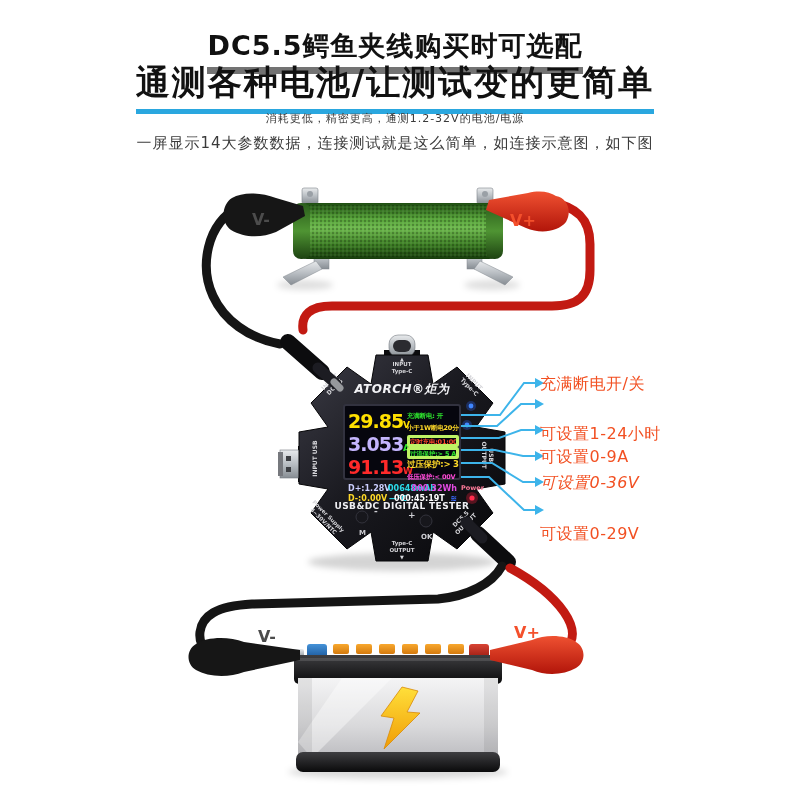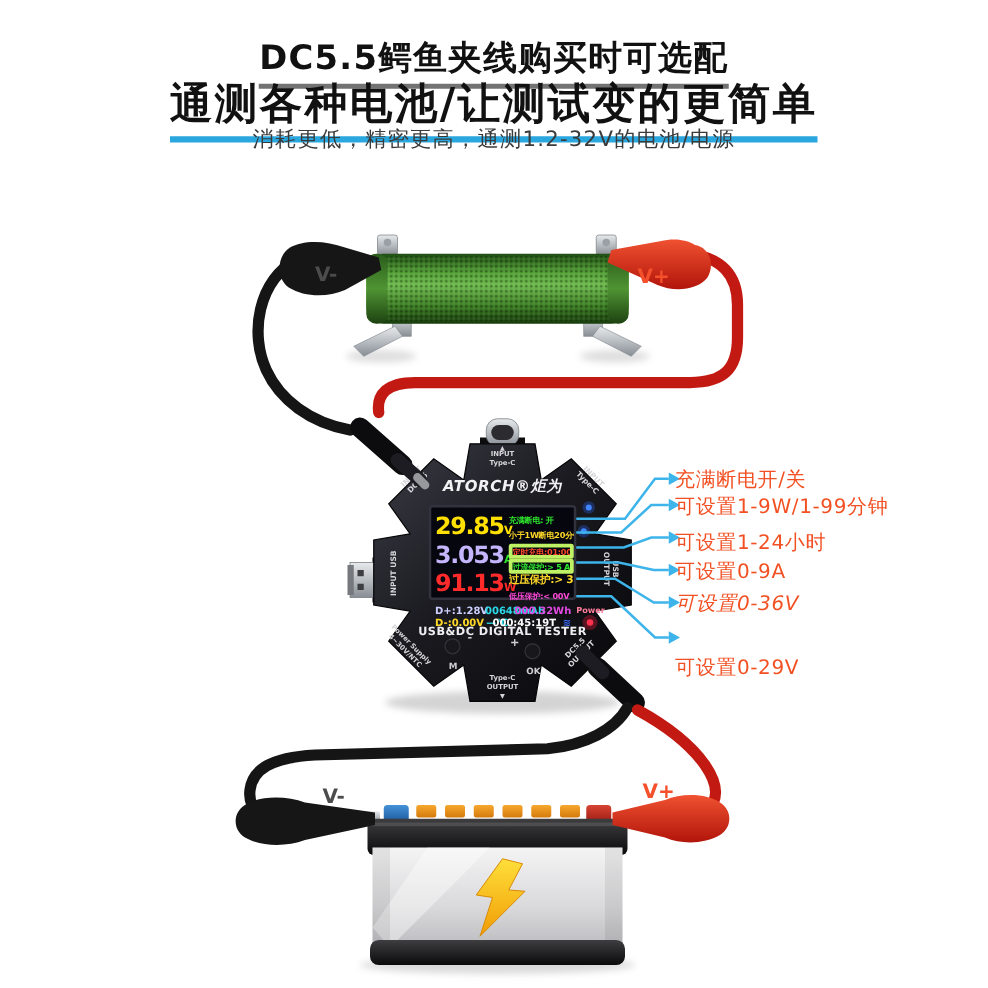--- a/index.html
+++ b/index.html
@@ -1,24 +1,24 @@
 <!DOCTYPE html>
 <html><head>
 <meta charset="utf-8">
 <style>
   html,body{margin:0;padding:0;background:#fff;}
   .stage{position:relative;width:790px;height:790px;background:#fff;overflow:hidden;
          font-family:"DejaVu Sans","Liberation Sans",sans-serif;}
   .abs{position:absolute;}
   .hdr{position:absolute;left:0;right:0;text-align:center;color:#111;}
   .t1{top:28px;font-size:27px;font-weight:bold;letter-spacing:1px;}
-  .t1 span{display:inline-block;border-bottom:4px solid #737373;padding-bottom:3px;}
+  .t1 span{display:inline-block;border-bottom:7px solid #737373;padding-bottom:3px;}
   .t2{top:60px;font-size:34px;font-weight:bold;letter-spacing:2px;}
   .t2 span{display:inline-block;border-bottom:5px solid #2aa7df;padding-bottom:3px;}
-  .s1{top:100px;font-size:17px;color:#3a3a3a;letter-spacing:1px;}
+  .s1{top:111px;font-size:11px;color:#3a3a3a;letter-spacing:1px;}
   .s2{top:134px;font-size:15px;color:#3a3a3a;letter-spacing:1px;}
   .vlab{font-size:16px;font-weight:600;color:#4c4c4c;z-index:6;}
   .vlab.pos{color:#f4502c;}
   svg.layer{position:absolute;left:0;top:0;}
   #scene{z-index:1;} #wires{z-index:4;}
   .devtxt{color:#d6d6da;font-weight:bold;text-align:center;line-height:1.2;z-index:3;}
   .pre{white-space:pre-line;}
   .brand{left:338px;top:381px;width:128px;text-align:center;color:#f2f2f5;
          font-size:12px;font-weight:bold;font-style:italic;letter-spacing:.5px;z-index:3;}
   .tester{left:330px;top:501px;width:144px;text-align:center;color:#eeeef2;
@@ -39,20 +39,21 @@
   .siglyph{color:#3a6bff;font-weight:bold;}
 </style>
 </head>
 <body>
 
 <div class="stage">
 
   <div class="hdr t1"><span>DC5.5鳄鱼夹线购买时可选配</span></div>
   <div class="hdr t2"><span>通测各种电池/让测试变的更简单</span></div>
   <div class="hdr s1">消耗更低，精密更高，通测1.2-32V的电池/电源</div>
+  <div class="hdr s2">一屏显示14大参数数据，连接测试就是这么简单，如连接示意图，如下图</div>
 
   <svg id="scene" class="layer" width="790" height="790" viewBox="0 0 790 790">
     <defs>
       <linearGradient id="gGreen" x1="0" y1="0" x2="0" y2="1">
         <stop offset="0" stop-color="#1e4d12"></stop>
           <stop offset=".28" stop-color="#55a238"></stop>
         <stop offset=".45" stop-color="#6db84d"></stop>
           <stop offset=".75" stop-color="#3c7d24"></stop>
         <stop offset="1" stop-color="#173c0c"></stop>
       </linearGradient>
@@ -277,19 +278,18 @@
     <div class="brow" style="left: 3px; top: 78px; color: rgb(205, 208, 255);">D+:1.28V</div>
     <div class="brow" style="left: 43px; top: 78px; color: rgb(43, 217, 232);">00648mAh</div>
     <div class="brow" style="right: 2px; top: 78px; color: rgb(226, 74, 226);">000.32Wh</div>
     <div class="brow" style="left: 3px; top: 88px; color: rgb(255, 217, 40);">D-:0.00V</div>
     <div class="brow" style="left: 44px; top: 88px; color: rgb(43, 217, 232);">—℃</div>
     <div class="brow" style="left: 49px; top: 88px; color: rgb(255, 255, 255); text-align: center;">000:45:19T</div>
     <div class="brow siglyph" style="right:2px;top:88px;">≋</div>
   </div>
 
   <div class="abs annot" style="left:540px;top:374px;">充满断电开/关</div>
-  <div class="abs annot" style="left:540px;top:395px;">可设置1-9W/1-99分钟</div>
   <div class="abs annot" style="left:540px;top:424px;">可设置1-24小时</div>
   <div class="abs annot" style="left:540px;top:447px;">可设置0-9A</div>
   <div class="abs annot" style="left:540px;top:473px;font-style:italic;">可设置0-36V</div>
   <div class="abs annot" style="left:540px;top:524px;">可设置0-29V</div>
 
 </div>
 
 </body></html>

